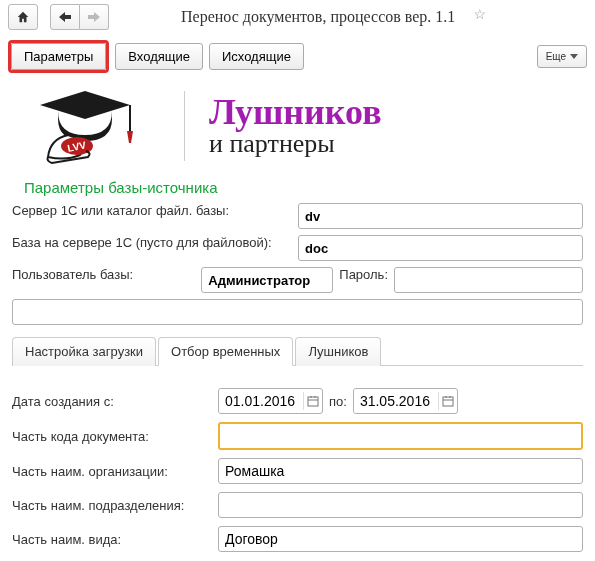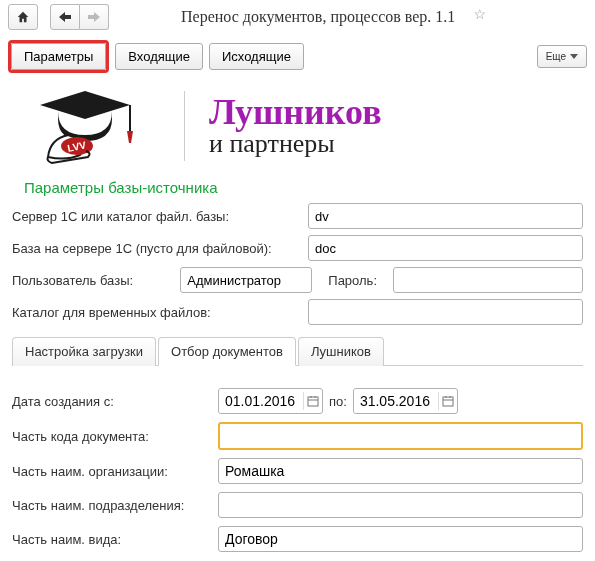--- a/index.html
+++ b/index.html
@@ -104,35 +104,36 @@
     color: #222;
     line-height: 1.1;
   }
   .section-head {
     color: #17a43b;
     font-size: 15px;
     padding: 2px 24px 4px;
   }
   .form-row {
     display: flex;
-    align-items: center;
+    align-items: flex-start;
     padding: 3px 12px;
-    gap: 16px;
+    gap: 6px;
   }
   .form-row label {
     font-size: 13px;
     color: #333;
   }
   .form-row input[type=text], .form-row input[type=password] {
     border: 1px solid #b0b0b0;
     border-radius: 3px;
     padding: 4px 6px;
     font-size: 13px;
     height: 16px;
     background: #fff;
+    font-weight: bold;
   }
   .sub-tabs {
     display: flex;
     border-bottom: 1px solid #ccc;
     margin: 8px 12px 12px;
   }
   .sub-tab {
     border: 1px solid #ccc;
     border-bottom: none;
     padding: 6px 12px;
@@ -268,27 +269,26 @@
   <label style="width:280px">База на сервере 1С (пусто для файловой):</label>
   <input type="text" style="flex: 1 1 0%;" value="doc">
 </div>
 <div class="form-row">
   <label style="width:280px">Пользователь базы:</label>
   <input type="text" style="width: 118px;" value="Администратор">
   <label>Пароль:</label>
   <input type="password" style="flex: 1 1 0%;" value="">
 </div>
 <div class="form-row">
-  <label style="width:280px">Каталог для временных файлов:</label>
   <input type="text" style="flex: 1 1 0%;" value="">
 </div>
 
 <div class="sub-tabs">
   <div class="sub-tab">Настройка загрузки</div>
-  <div class="sub-tab active">Отбор документов</div>
+  <div class="sub-tab active">Отбор временных</div>
   <div class="sub-tab">Лушников</div>
 </div>
 
 <div class="filter-body">
 
   <div class="frow">
     <span class="lbl">Дата создания с:</span>
     <div class="date-inp">
       <input type="text" value="01.01.2016" style="">
       <span class="cal-ico">

